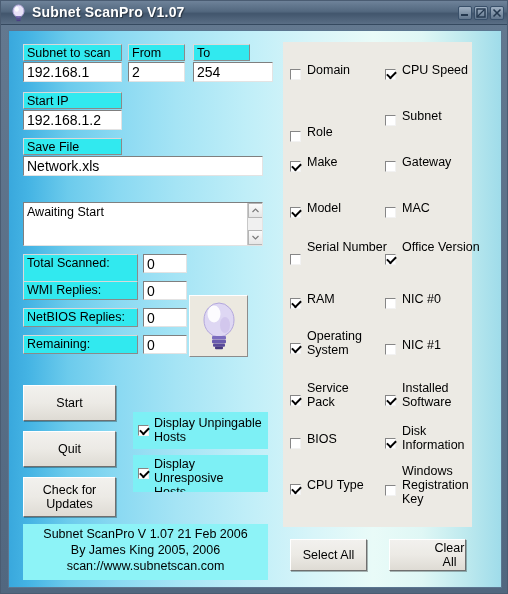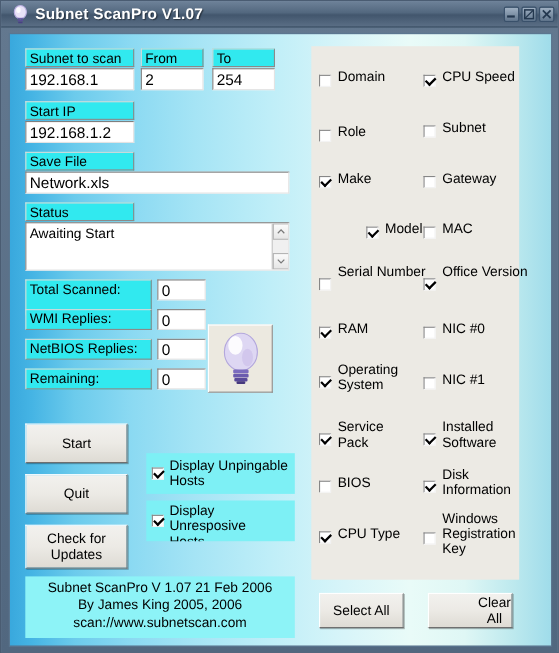--- a/index.html
+++ b/index.html
@@ -242,29 +242,28 @@
 
     <div class="client">
 
       <div class="lbl" style="left:14px;top:13px;width:99px;height:17px;">Subnet to scan</div>
       <div class="tbox" style="left:14px;top:31px;width:99px;height:20px;">192.168.1</div>
 
       <div class="lbl" style="left:119px;top:13px;width:57px;height:17px;">From</div>
       <div class="tbox" style="left:119px;top:31px;width:57px;height:20px;">2</div>
 
       <div class="lbl" style="left:184px;top:13px;width:57px;height:17px;">To</div>
-      <div class="tbox" style="left:184px;top:31px;width:57px;height:20px;">254</div>
+      <div class="tbox" style="left:184px;top:31px;width:80px;height:20px;">254</div>
 
       <div class="lbl" style="left:14px;top:61px;width:99px;height:17px;">Start IP</div>
       <div class="tbox" style="left:14px;top:79px;width:99px;height:20px;">192.168.1.2</div>
 
       <div class="lbl" style="left:14px;top:107px;width:99px;height:17px;">Save File</div>
       <div class="tbox" style="left:14px;top:125px;width:240px;height:20px;">Network.xls</div>
 
-      <div class="lbl" style="left:14px;top:153px;width:99px;height:17px;">Status</div>
       <div class="memo" style="left:14px;top:171px;width:240px;height:44px;">
         <span class="memo-text">Awaiting Start</span>
         <div class="vscroll">
           <div class="sc-arrow sc-up">
             <svg width="7" height="5" viewBox="0 0 7 5">
                 <polyline points="0.5,4 3.5,1 6.5,4" fill="none" stroke="#7a7a7a" stroke-width="1.2"></polyline>
               </svg>
           </div>
           <div class="sc-arrow sc-dn">
             <svg width="7" height="5" viewBox="0 0 7 5">
@@ -322,39 +321,39 @@
 
         <div class="gp-item" style="left:7px;top:22px;">
           <span class="cb" style="position:relative;display:inline-block;top:2px;"></span>
           <span class="gp-label">Domain</span>
         </div>
         <div class="gp-item" style="left:102px;top:22px;">
           <span class="cb checked" style="position:relative;display:inline-block;top:2px;"></span>
           <span class="gp-label">CPU Speed</span>
         </div>
 
-        <div class="gp-item" style="left:7px;top:72px;">
+        <div class="gp-item" style="left:7px;top:84px;">
           <span class="cb" style="position:relative;display:inline-block;top:2px;"></span>
           <span class="gp-label">Role</span>
         </div>
         <div class="gp-item" style="left:102px;top:68px;">
           <span class="cb" style="position:relative;display:inline-block;top:2px;"></span>
           <span class="gp-label">Subnet</span>
         </div>
 
         <div class="gp-item" style="left:7px;top:114px;">
           <span class="cb checked" style="position:relative;display:inline-block;top:2px;"></span>
           <span class="gp-label">Make</span>
         </div>
         <div class="gp-item" style="left:102px;top:114px;">
           <span class="cb" style="position:relative;display:inline-block;top:2px;"></span>
           <span class="gp-label">Gateway</span>
         </div>
 
-        <div class="gp-item" style="left:7px;top:160px;margin-left:43px;">
+        <div class="gp-item" style="left:7px;top:160px;">
           <span class="cb checked" style="position:relative;display:inline-block;top:2px;"></span>
           <span class="gp-label">Model</span>
         </div>
         <div class="gp-item" style="left:102px;top:160px;">
           <span class="cb" style="position:relative;display:inline-block;top:2px;"></span>
           <span class="gp-label">MAC</span>
         </div>
 
         <div class="gp-item" style="left:7px;top:199px;">
           <span class="cb" style="position:relative;display:inline-block;top:10px;"></span>

